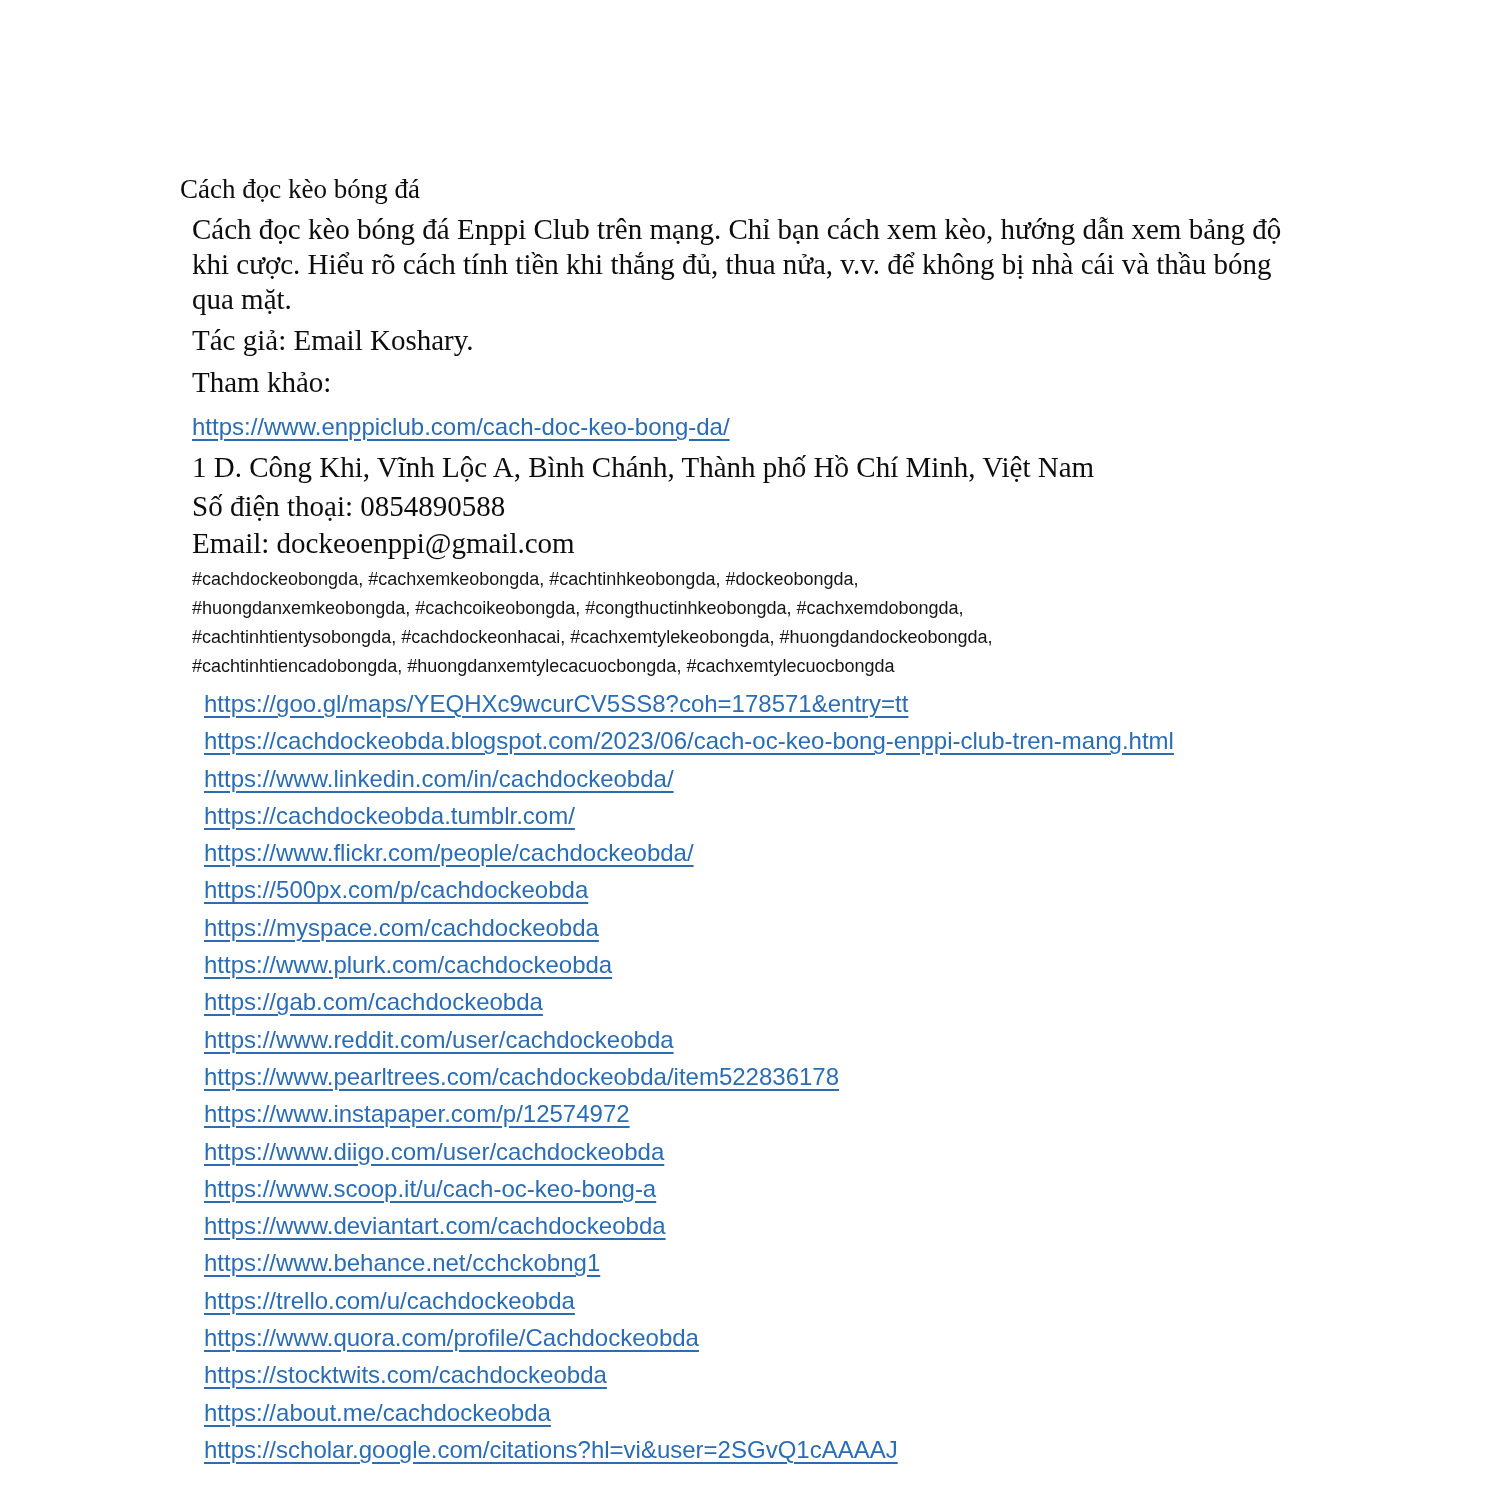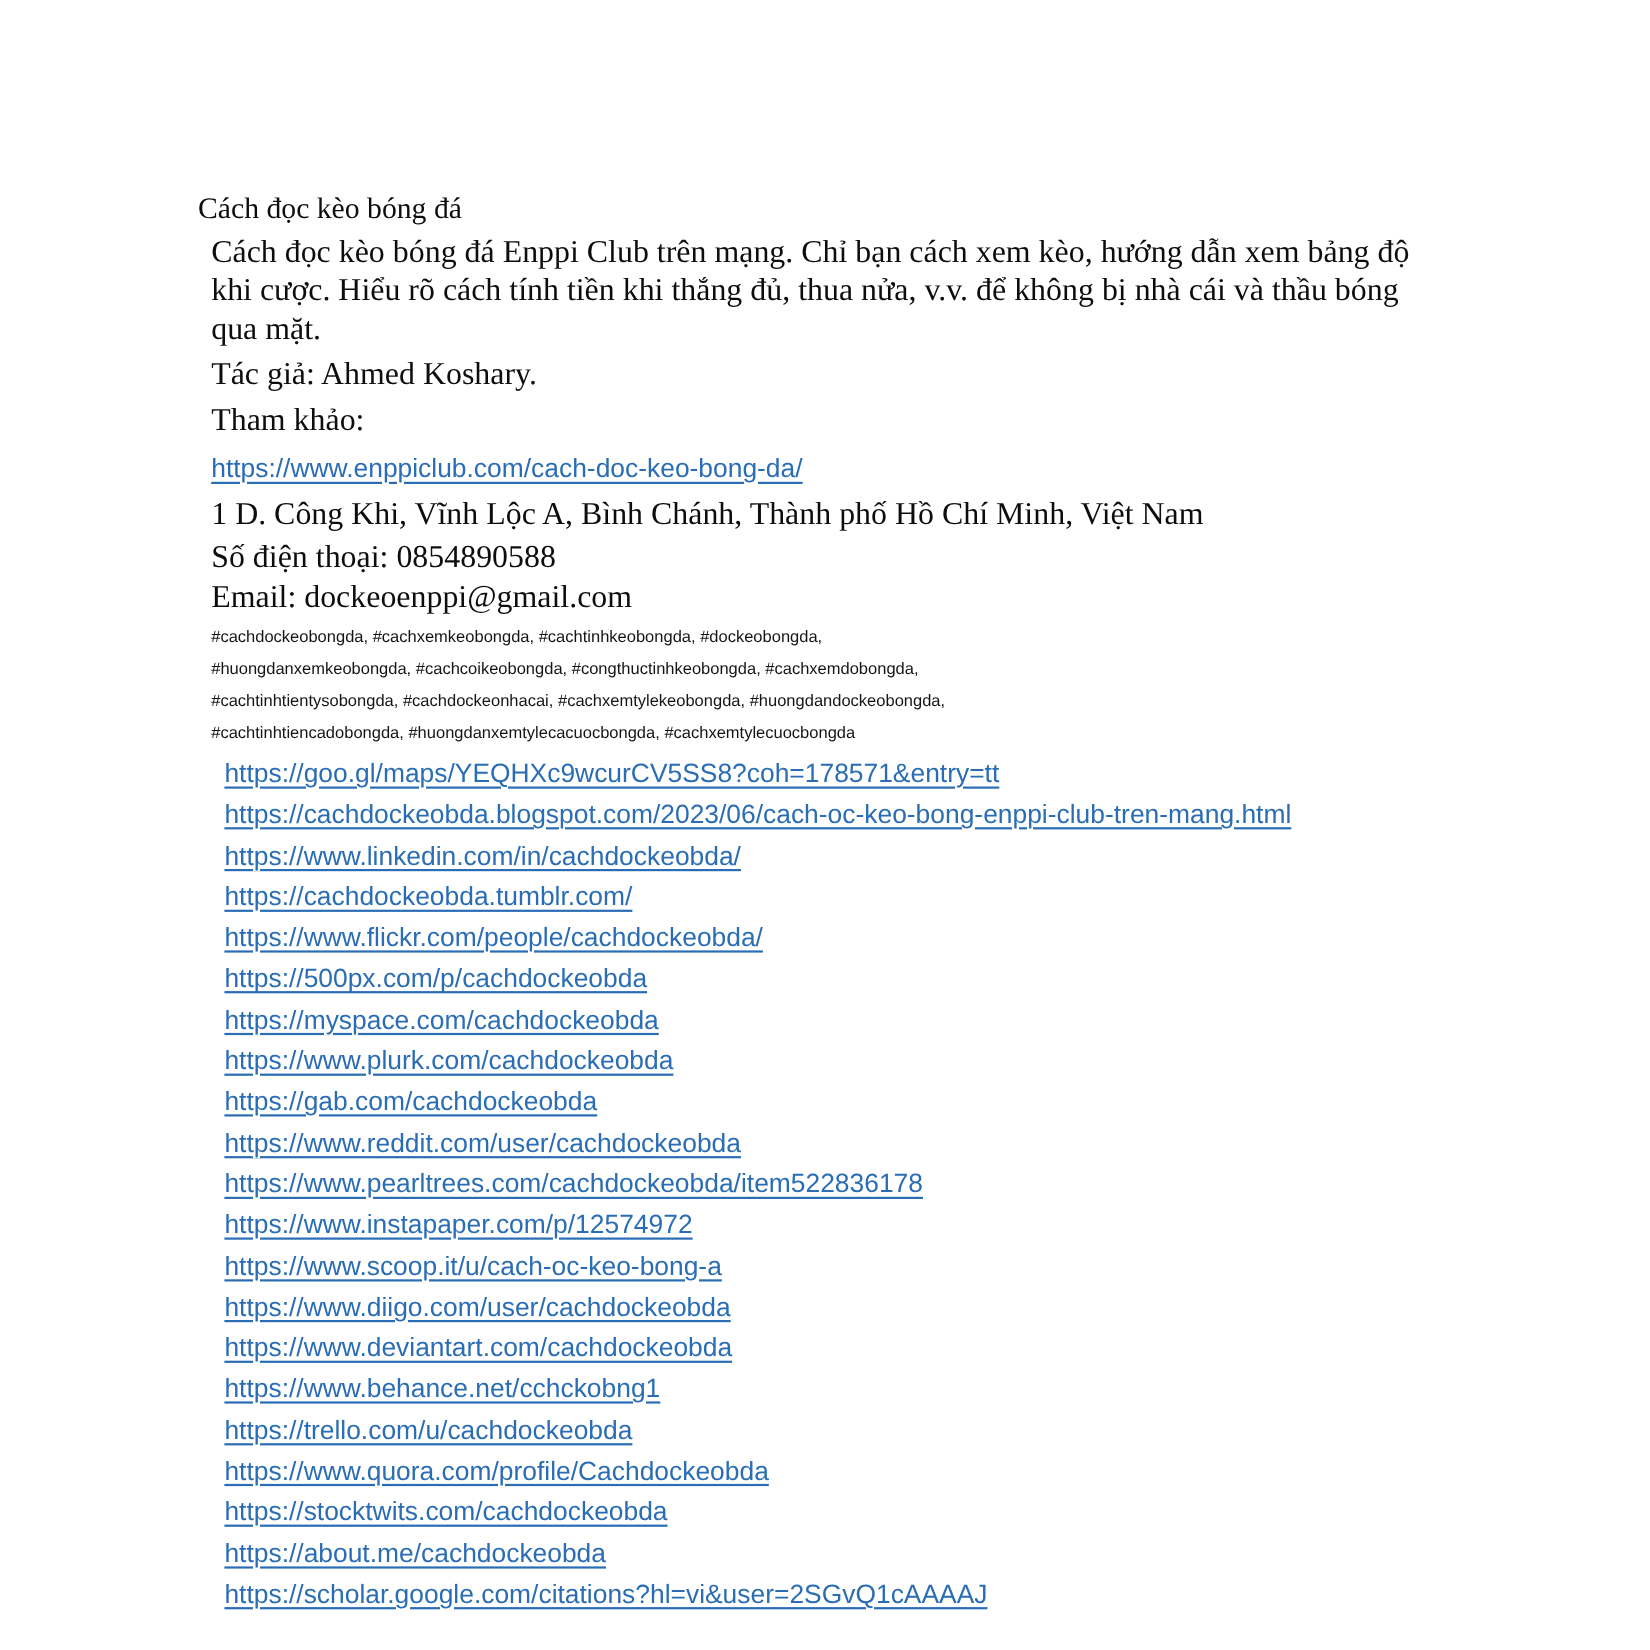--- a/index.html
+++ b/index.html
@@ -55,21 +55,21 @@
     font-size: 24px;
     line-height: 30px;
   }
 
   .address-line { margin-top: 8px; }
   .phone-line   { margin-top: 4px; }
   .email-line   { margin-top: 2px; }
 
   .hashtag-block {
     margin-top: 4px;
-    font-size: 15px;
+    font-size: 18px;
     line-height: 29px;
     color: #141414;
   }
 
   .link-list { margin-top: 11px; margin-left: 24px; }
 
   .url-row {
     display: block;
     width: max-content;
     font-size: 24px;
@@ -80,21 +80,21 @@
 </head>
 <body style="--link: #2a6db5; color: rgb(13, 13, 13); background: rgb(255, 255, 255);">
 
 <div class="page">
   <div class="content">
 
     <h1 class="doc-title serif">Cách đọc kèo bóng đá</h1>
 
     <p class="description serif indent">Cách đọc kèo bóng đá Enppi Club trên mạng. Chỉ bạn cách xem kèo, hướng dẫn xem bảng độ khi cược. Hiểu rõ cách tính tiền khi thắng đủ, thua nửa, v.v. để không bị nhà cái và thầu bóng qua mặt.</p>
 
-    <p class="author-line serif indent">Tác giả: Ahmed Koshary.</p>
+    <p class="author-line serif indent">Tác giả: Email Koshary.</p>
 
     <p class="reference-label serif indent">Tham khảo:</p>
 
     <a class="reference-link sans indent">https://www.enppiclub.com/cach-doc-keo-bong-da/</a>
 
     <p class="address-line serif indent">1 D. Công Khi, Vĩnh Lộc A, Bình Chánh, Thành phố Hồ Chí Minh, Việt Nam</p>
 
     <p class="phone-line serif indent">Số điện thoại: 0854890588</p>
 
     <p class="email-line serif indent">Email: dockeoenppi@gmail.com</p>
@@ -112,22 +112,22 @@
         <a class="url-row">https://www.linkedin.com/in/cachdockeobda/</a>
         <a class="url-row">https://cachdockeobda.tumblr.com/</a>
         <a class="url-row">https://www.flickr.com/people/cachdockeobda/</a>
         <a class="url-row">https://500px.com/p/cachdockeobda</a>
         <a class="url-row">https://myspace.com/cachdockeobda</a>
         <a class="url-row">https://www.plurk.com/cachdockeobda</a>
         <a class="url-row">https://gab.com/cachdockeobda</a>
         <a class="url-row">https://www.reddit.com/user/cachdockeobda</a>
         <a class="url-row">https://www.pearltrees.com/cachdockeobda/item522836178</a>
         <a class="url-row">https://www.instapaper.com/p/12574972</a>
+        <a class="url-row">https://www.diigo.com/user/cachdockeobda</a>
         <a class="url-row">https://www.scoop.it/u/cach-oc-keo-bong-a</a>
-        <a class="url-row">https://www.diigo.com/user/cachdockeobda</a>
         <a class="url-row">https://www.deviantart.com/cachdockeobda</a>
         <a class="url-row">https://www.behance.net/cchckobng1</a>
         <a class="url-row">https://trello.com/u/cachdockeobda</a>
         <a class="url-row">https://www.quora.com/profile/Cachdockeobda</a>
         <a class="url-row">https://stocktwits.com/cachdockeobda</a>
         <a class="url-row">https://about.me/cachdockeobda</a>
         <a class="url-row">https://scholar.google.com/citations?hl=vi&amp;user=2SGvQ1cAAAAJ</a>
       </div>
 
   </div>

